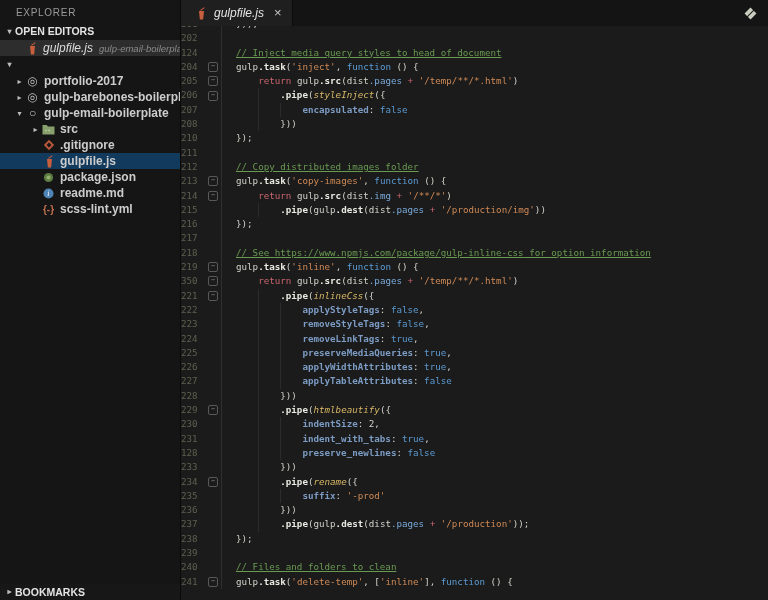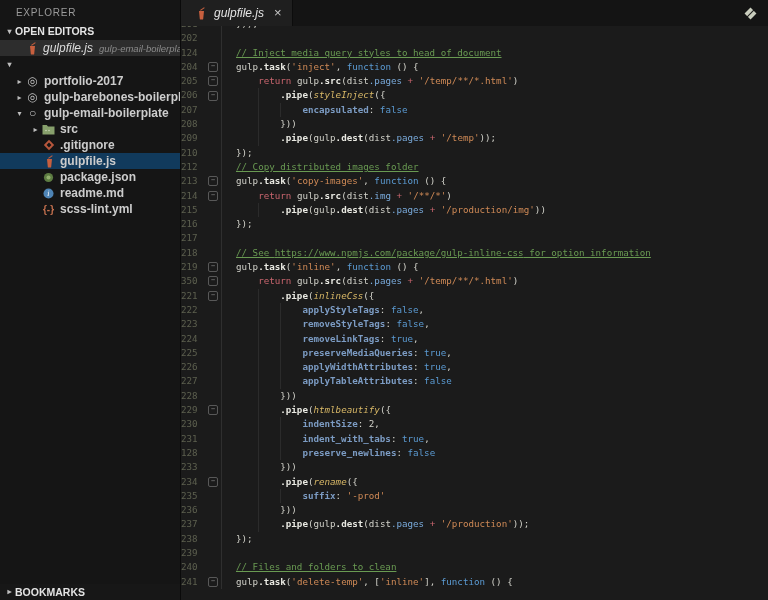--- a/index.html
+++ b/index.html
@@ -235,28 +235,28 @@
           <span class="lnum">207</span>
           <span class="lfold"></span>
           <span class="ctext"><span class="ig" style="left: 36.16px;"></span><span class="ig" style="left: 58.32px;"></span>            <span class="tk-key">encapsulated</span><span class="tk-d">: </span><span class="tk-k">false</span></span>
         </div>
         <div class="cl">
           <span class="lnum">208</span>
           <span class="lfold"></span>
           <span class="ctext"><span class="ig" style="left: 36.16px;"></span>        <span class="tk-d">}))</span></span>
         </div>
         <div class="cl">
-          <span class="lnum">209</span>
-          <span class="lfold"></span>
-          <span class="ctext"><span class="ig" style="left: 36.16px;"></span>        <span class="tk-m">.pipe</span><span class="tk-d">(gulp</span><span class="tk-m">.dest</span><span class="tk-d">(dist</span><span class="tk-p">.pages</span><span class="tk-d"> </span><span class="tk-r">+</span><span class="tk-d"> </span><span class="tk-s">'/temp'</span><span class="tk-d">));</span></span>
-        </div>
-        <div class="cl">
           <span class="lnum">210</span>
           <span class="lfold"></span>
           <span class="ctext"><span class="tk-d">});</span></span>
+        </div>
+        <div class="cl">
+          <span class="lnum">211</span>
+          <span class="lfold"></span>
+          <span class="ctext"></span>
         </div>
         <div class="cl">
           <span class="lnum">212</span>
           <span class="lfold"></span>
           <span class="ctext"><span class="tk-c">// Copy distributed images folder</span></span>
         </div>
         <div class="cl">
           <span class="lnum">213</span>
           <span class="lfold">
             <span class="foldbox">−</span>

